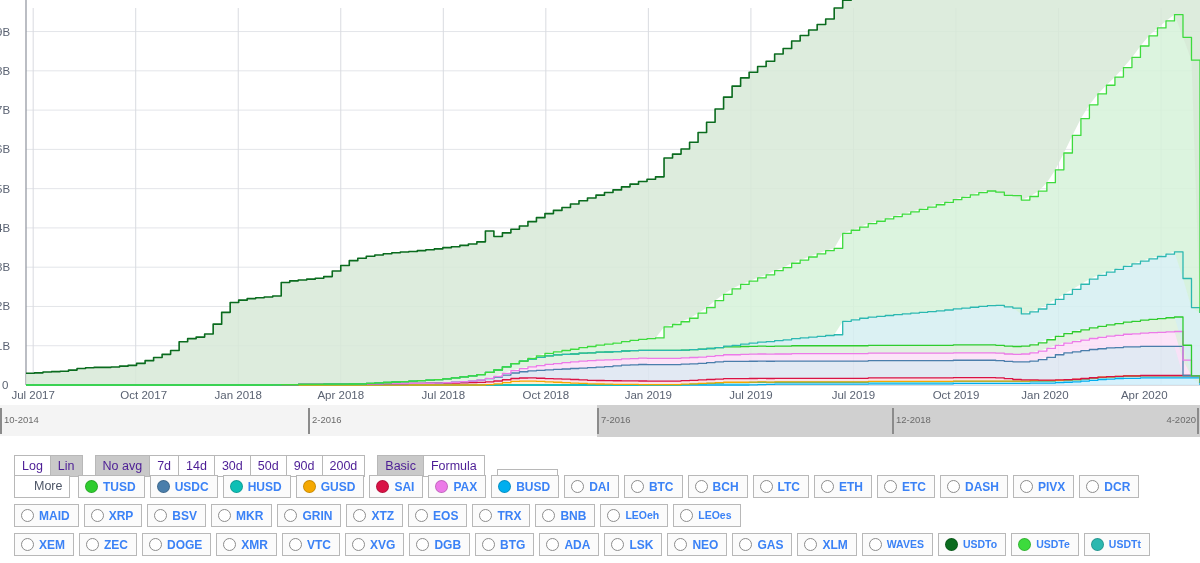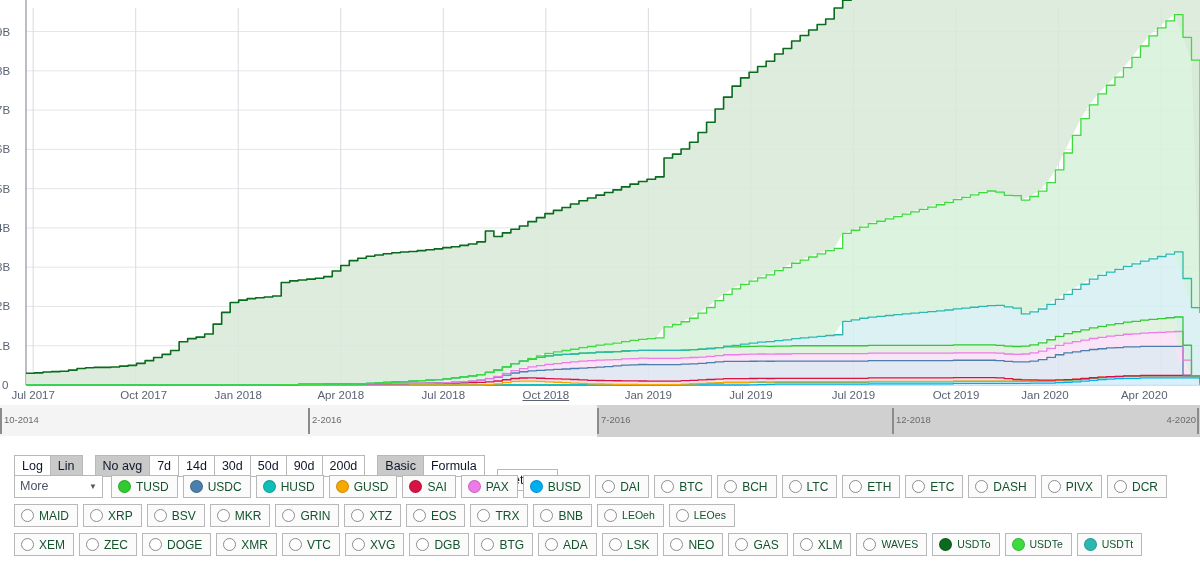--- a/index.html
+++ b/index.html
@@ -54,21 +54,21 @@
   #toolbar {
     position: absolute; left: 14px; top: 441px;
     display: flex; align-items: center; gap: 12px;
   }
   .btn-group { display: flex; }
   .tbtn {
     height: 22px;
     padding: 0 7px;
     display: flex; align-items: center; justify-content: center;
     font-size: 12.5px;
-    color: #0f172a;
+    color: #4c1d95;
     background: #ffffff;
     border: 1px solid #b8b8b8;
     margin-left: -1px;
     cursor: pointer;
     white-space: nowrap;
     line-height: 1;
   }
   .btn-group .tbtn:first-child { margin-left: 0; }
   .tbtn.active { background: #c9c9c9; }
   .tbtn.single { margin-left: 0; margin-top: 28px; }
@@ -98,29 +98,30 @@
     width: 13px; height: 13px;
     border-radius: 50%;
     border: 1px solid #8d8d8d;
     background: #ffffff;
     margin-right: 5px;
     flex: 0 0 auto;
   }
   .legend-dot.on { border-color: rgba(0,0,0,0.18); }
   .legend-label {
     font-size: 12px;
-    color: #14532d;
+    color: #3b82f6;
     line-height: 1;
+    font-weight: bold;
   }
   .legend-label.small { font-size: 10.5px; }
 
   #more-select {
     display: flex; align-items: center; justify-content: space-between;
-    width: 89px; height: 23px;
-    padding: 0 5px;
+    width: 56px; height: 23px;
+    padding: 0 19px;
     border: 1px solid #b8b8b8;
     background: #ffffff;
     margin-right: 8px;
     cursor: pointer;
     gap: 36px;
   }
   #more-select .ms-label { font-size: 12.5px; color: #4d5566; line-height: 1; }
   #more-select .ms-caret { font-size: 8px; color: #555; line-height: 1; }
 </style>
 </head>
@@ -185,21 +186,21 @@
         <div class="ytick-label" style="top: 110.104px; left: -4px;">7B</div>
         <div class="ytick-label" style="top: 70.8333px; left: -4px;">8B</div>
         <div class="ytick-label" style="top: 31.5625px; left: -4px;">9B</div>
       </div>
     <div id="xtick-labels">
         <div class="xtick-label" style="left: 33.1773px; top: 389px;">Jul 2017</div>
         <div class="xtick-label" style="left: 135.71px; top: 389px; margin-left: 8px;">Oct 2017</div>
         <div class="xtick-label" style="left: 238.243px; top: 389px;">Jan 2018</div>
         <div class="xtick-label" style="left: 340.776px; top: 389px;">Apr 2018</div>
         <div class="xtick-label" style="left: 443.308px; top: 389px;">Jul 2018</div>
-        <div class="xtick-label" style="left: 545.841px; top: 389px; text-decoration: underline;">Oct 2018</div>
+        <div class="xtick-label" style="left: 545.841px; top: 389px;">Oct 2018</div>
         <div class="xtick-label" style="left: 648.374px; top: 389px;">Jan 2019</div>
         <div class="xtick-label" style="left: 750.907px; top: 389px;">Jul 2019</div>
         <div class="xtick-label" style="left: 853.439px; top: 389px;">Jul 2019</div>
         <div class="xtick-label" style="left: 955.972px; top: 389px;">Oct 2019</div>
         <div class="xtick-label" style="left: 1045px; top: 389px;">Jan 2020</div>
         <div class="xtick-label" style="left: 1161.04px; top: 389px; transform: translateX(-86%);">Apr 2020</div>
       </div>
   </div>
 
   <div id="scrubber">

